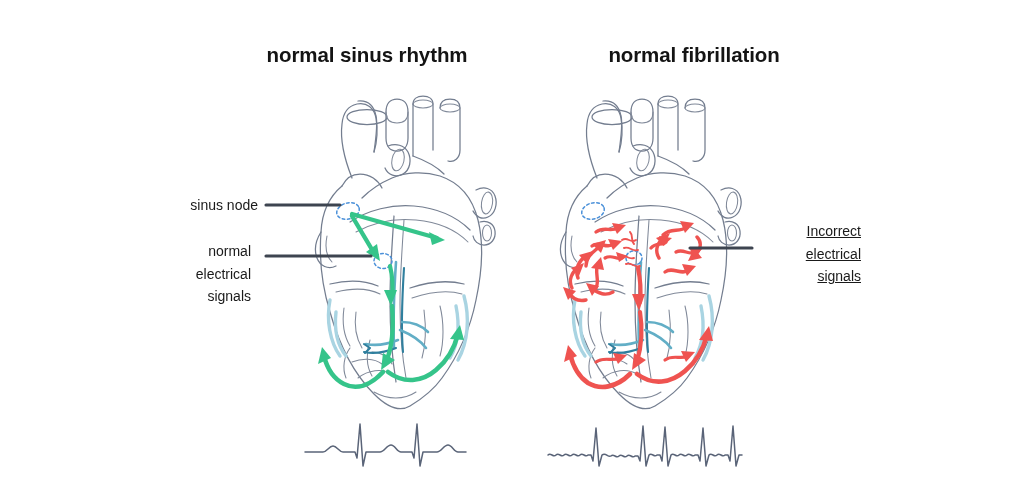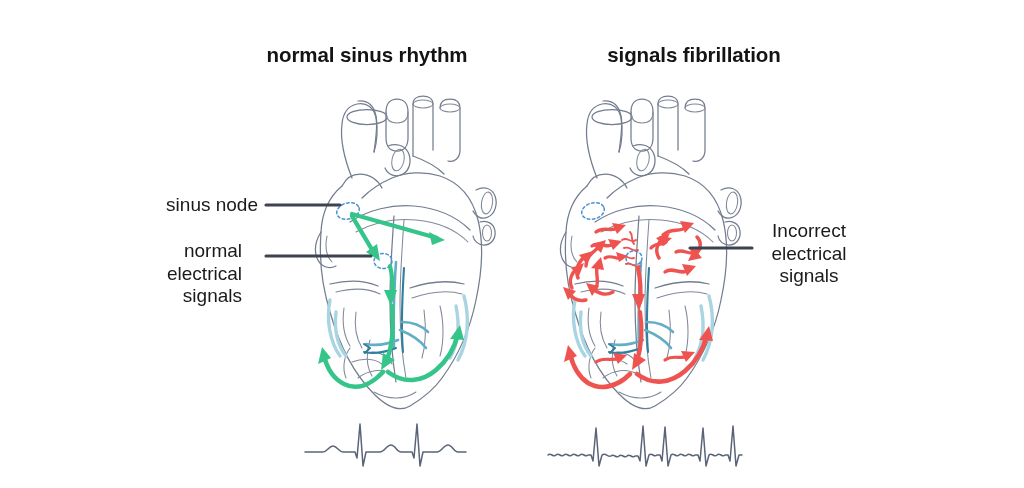--- a/index.html
+++ b/index.html
@@ -18,28 +18,28 @@
     letter-spacing:-0.1px;
     text-align:right;
     white-space:nowrap;
     transform:translateX(-50%);
   }
   #title-left{left:367px;top:43px;}
   #title-right{left:694px;top:43px;}
 
   .label{
     position:absolute;
-    font-size:19px;
+    font-size:14px;
     color:#1a1a1a;
     line-height:22.5px;
     white-space:pre-line;
   }
   #label-sinus-node{left:148px;top:194px;text-align:right;width:110px;}
-  #label-normal-signals{left:132px;top:240px;text-align:right;width:110px;}
-  #label-incorrect-signals{left:757px;top:220px;text-align:center;width:104px;}
+  #label-normal-signals{left:141px;top:240px;text-align:right;width:110px;}
+  #label-incorrect-signals{left:757px;top:220px;text-align:right;width:104px;text-decoration:underline;}
 
   svg{display:block;position:absolute;left:0;top:0;overflow:visible;}
   .stroke-outline{fill:none;stroke:#737d8f;stroke-width:1.25;
     stroke-linecap:round;stroke-linejoin:round;}
   .stroke-outline-thin{fill:none;stroke:#808999;stroke-width:1.05;
     stroke-linecap:round;stroke-linejoin:round;}
   .purkinje{fill:none;stroke:#a9d4e2;stroke-width:3.4;
     stroke-linecap:round;stroke-linejoin:round;}
   .purkinje-mid{fill:none;stroke:#62aec6;stroke-width:2.6;
     stroke-linecap:round;stroke-linejoin:round;}
@@ -54,21 +54,21 @@
   .arrow-r{fill:none;stroke:#ef5350;stroke-linecap:round;stroke-linejoin:round;}
   .fill-g{fill:#35c48a;}
   .fill-r{fill:#ef5350;}
 </style>
 </head>
 <body>
 
 <div class="stage">
 
   <div class="title" id="title-left">normal sinus rhythm</div>
-  <div class="title" id="title-right">signals fibrillation</div>
+  <div class="title" id="title-right">normal fibrillation</div>
 
   <div class="label" id="label-sinus-node">sinus node</div>
   <div class="label" id="label-normal-signals">normal
 electrical
 signals</div>
   <div class="label" id="label-incorrect-signals">Incorrect
 electrical
 signals</div>
 
   <svg width="1024" height="488" viewBox="0 0 1024 488">

